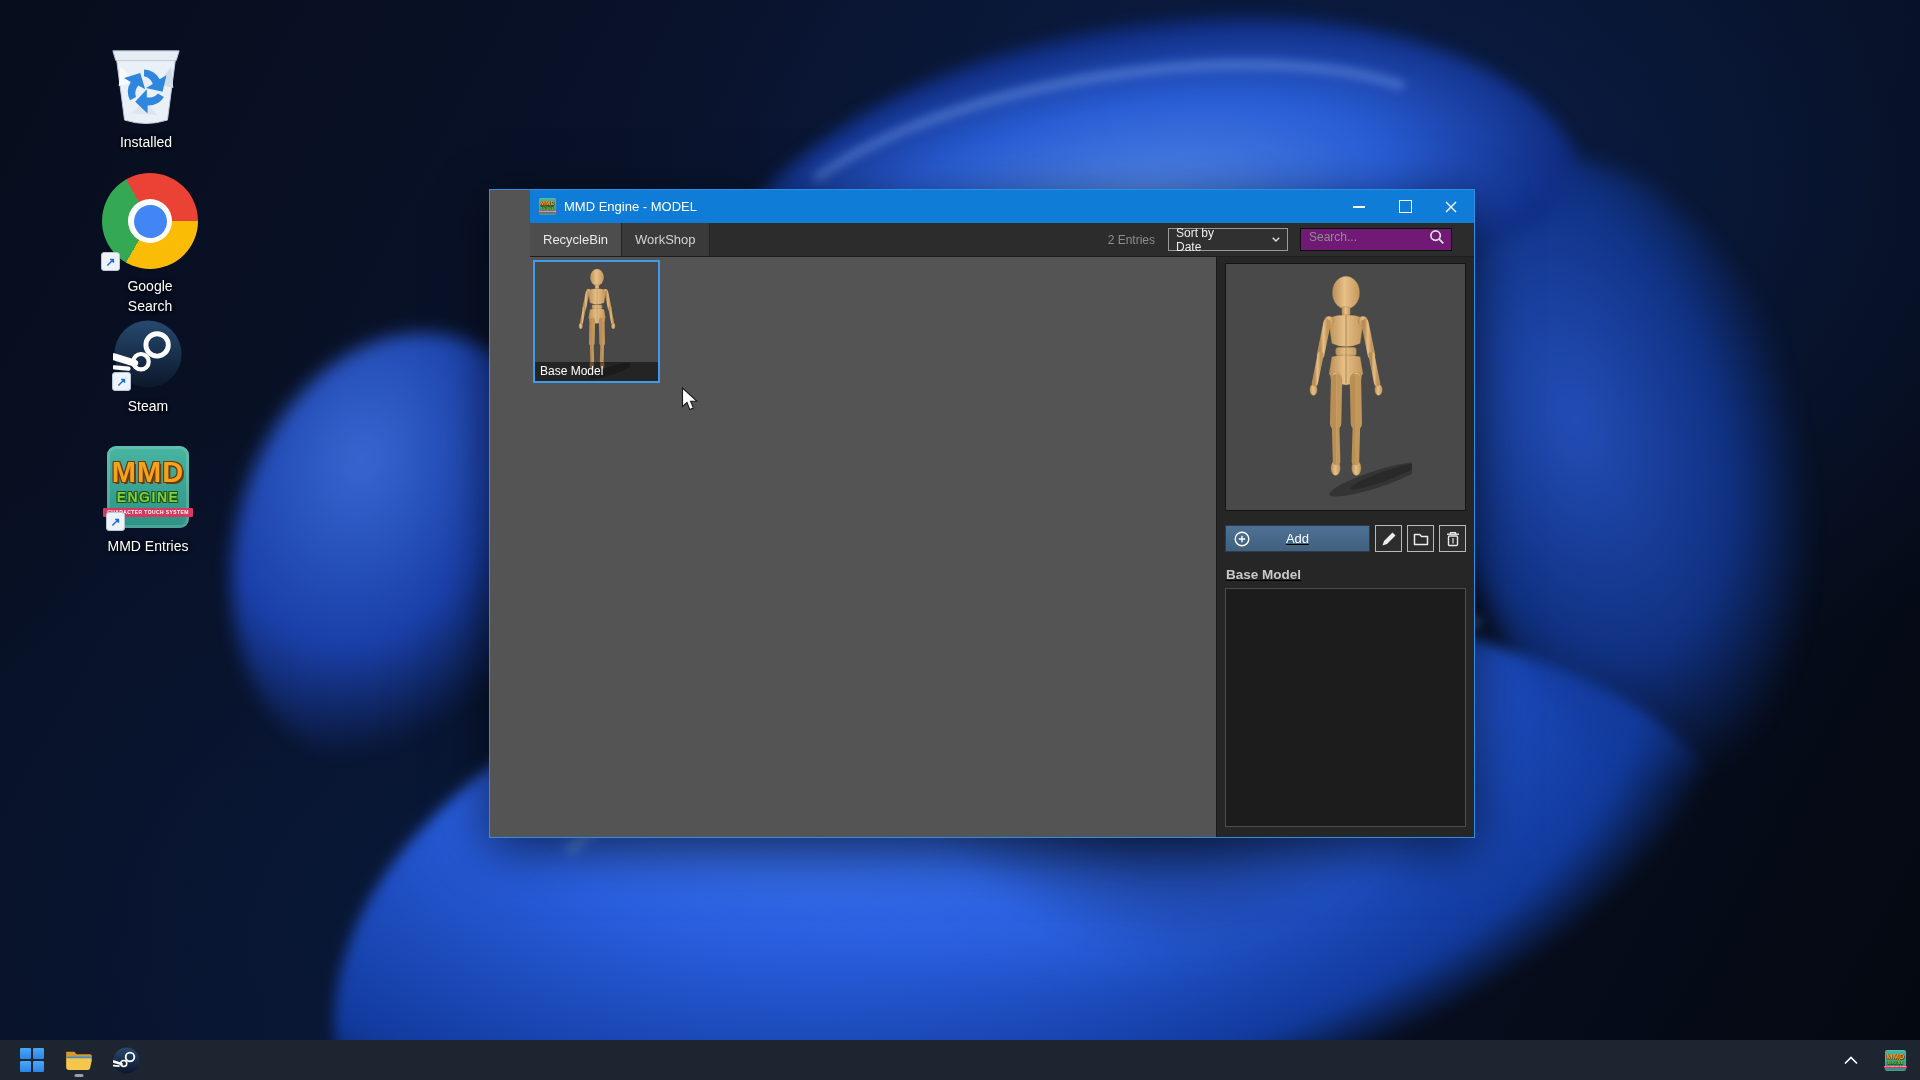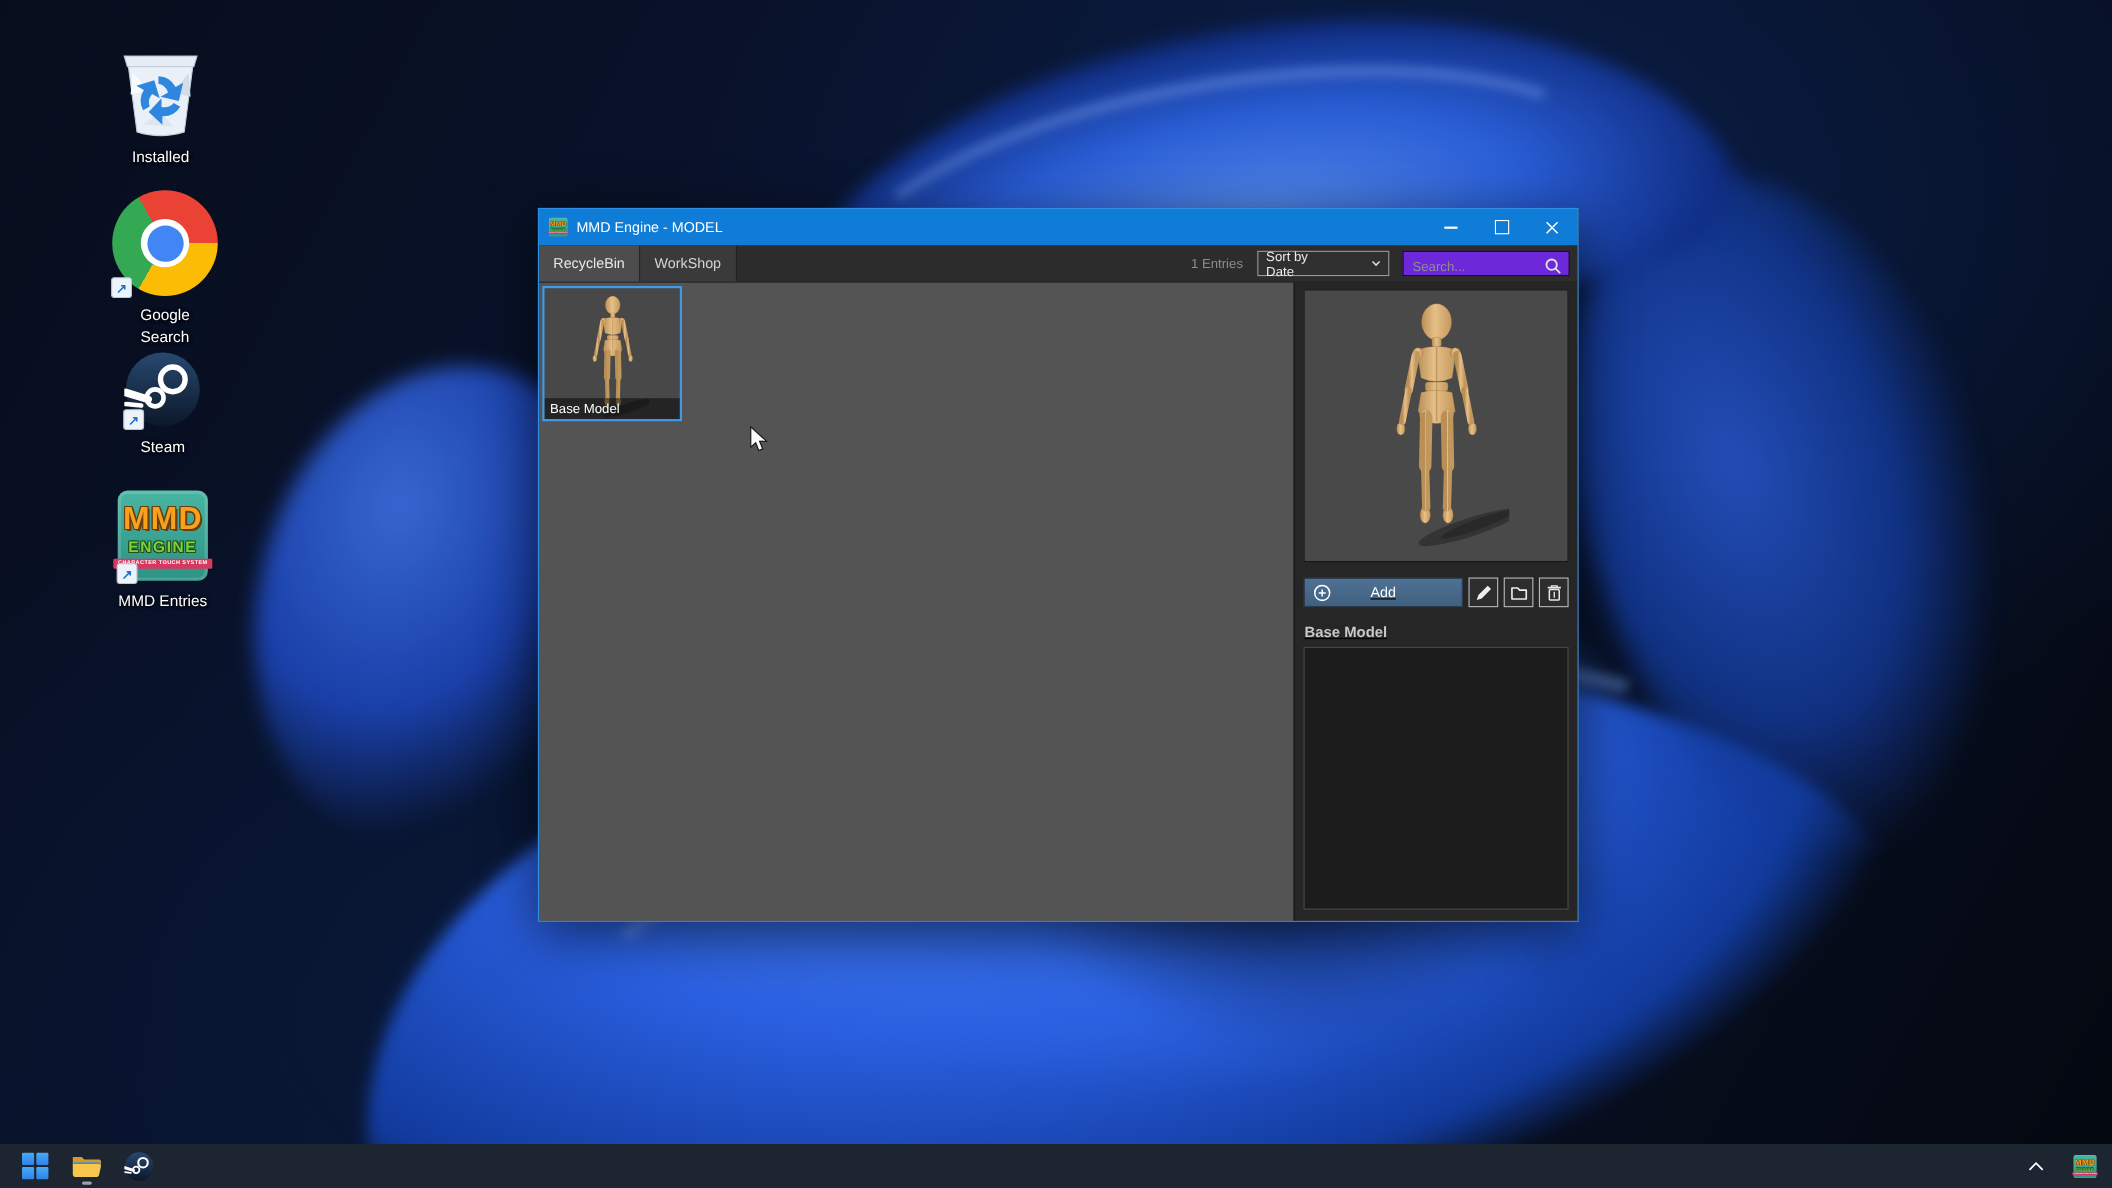--- a/index.html
+++ b/index.html
@@ -62,38 +62,38 @@
   .mmd-ribbon{margin-top:4px;background:#d63860;color:#fff;font-size:5px;font-weight:700;
     letter-spacing:.4px;padding:1.5px 4px;border-radius:1px;white-space:nowrap;}
   .mini{position:relative;display:inline-block;overflow:visible;}
   .mini .mmd-logo{transform-origin:0 0;}
   .s17{width:17px;height:17px;} .s17 .mmd-logo{transform:scale(.207);}
   .s21{width:21px;height:21px;} .s21 .mmd-logo{transform:scale(.256);}
 
   
   .window{position:absolute;left:489px;top:189px;width:944px;height:647px;display:flex;
     flex-direction:column;border:1px solid #2e8ee4;box-shadow:0 12px 48px rgba(0,0,0,.6);
-    background:#545454;}
+    background:#545454;padding-left:40px;}
   .titlebar{flex:0 0 33px;background:#0f7cd7;display:flex;align-items:center;padding-left:9px;}
   .titlebar-title{color:#fff;font-size:13px;margin-left:8px;flex:1;white-space:nowrap;}
   .tb-btn{width:46px;height:33px;display:flex;align-items:center;justify-content:center;}
   .min-glyph{width:12px;height:2px;background:#fff;}
   .max-glyph{width:11px;height:11px;border:1.4px solid #fff;}
 
   .toolbar{flex:0 0 33px;background:#2c2c2c;display:flex;align-items:stretch;border-bottom:1px solid #1e1e1e;}
   .tab{padding:0 13px;display:flex;align-items:center;font-size:13px;color:#e8e8e8;border-right:1px solid #232323;}
   .tab.active{background:#4d4d4d;}
   .tab.inactive{background:#3a3a3a;color:#d4d4d4;}
   .toolbar-spacer{flex:1;}
   .entries{color:#8d8d8d;font-size:12px;align-self:center;margin-right:13px;white-space:nowrap;}
   .sort{width:104px;height:21px;align-self:center;background:#303030;border:1px solid #9a9a9a;
     color:#ececec;font-size:12px;display:flex;align-items:center;justify-content:space-between;
     padding:0 7px;margin-right:12px;gap:48px;}
-  .searchbox{width:138px;height:21px;align-self:center;background:#6d28d9;border:1px solid #0e0e0e;
-    display:flex;align-items:flex-end;margin-right:7px;padding:0 6px;}
+  .searchbox{width:138px;height:21px;align-self:center;background:#701a75;border:1px solid #0e0e0e;
+    display:flex;align-items:flex-start;margin-right:22px;padding:0 6px;}
   .searchbox input{flex:1;min-width:0;background:transparent;border:none;outline:none;color:#ddd;
     font-size:12px;font-family:inherit;}
   .searchbox input::placeholder{color:#8f8f8f;}
 
   .content{flex:1;display:flex;min-height:0;}
   .library{flex:1;background:#545454;padding:3px;}
   .card{width:123px;height:119px;border:2px solid #3d9be9;background:#484848;position:relative;overflow:hidden;}
   .card .mann{position:absolute;left:50%;top:3px;transform:translateX(-50%);}
   .card-label{position:absolute;left:0;right:0;bottom:0;height:19px;background:rgba(8,8,8,.55);
     color:#fff;font-size:12px;line-height:19px;padding-left:5px;white-space:nowrap;}
@@ -231,21 +231,21 @@
         <svg width="12" height="12" viewBox="0 0 12 12">
           <path d="M1,1 L11,11 M11,1 L1,11" stroke="#fff" stroke-width="1.4"></path>
           </svg>
       </div>
     </div>
 
     <div class="toolbar">
       <div class="tab active">RecycleBin</div>
       <div class="tab inactive">WorkShop</div>
       <div class="toolbar-spacer"></div>
-      <span class="entries">1 Entries</span>
+      <span class="entries">2 Entries</span>
       <div class="sort">
         <span>Sort by Date</span>
         <svg width="11" height="7" viewBox="0 0 11 7">
           <path d="M1,1 L5.5,5.5 L10,1" stroke="#dcdcdc" stroke-width="2" fill="none"></path>
           </svg>
       </div>
       <div class="searchbox">
         <input type="text" placeholder="Search..." style="">
         <svg width="16" height="16" viewBox="0 0 17 17">
           <circle cx="7" cy="7" r="5" fill="none" stroke="#e0e0e0" stroke-width="1.8"></circle>

